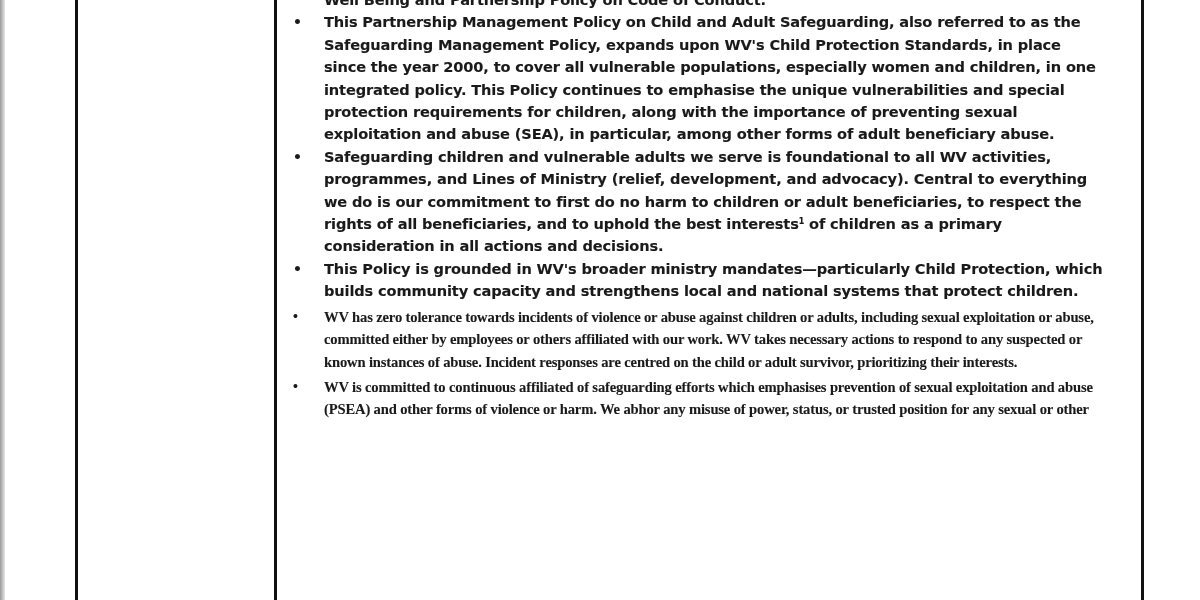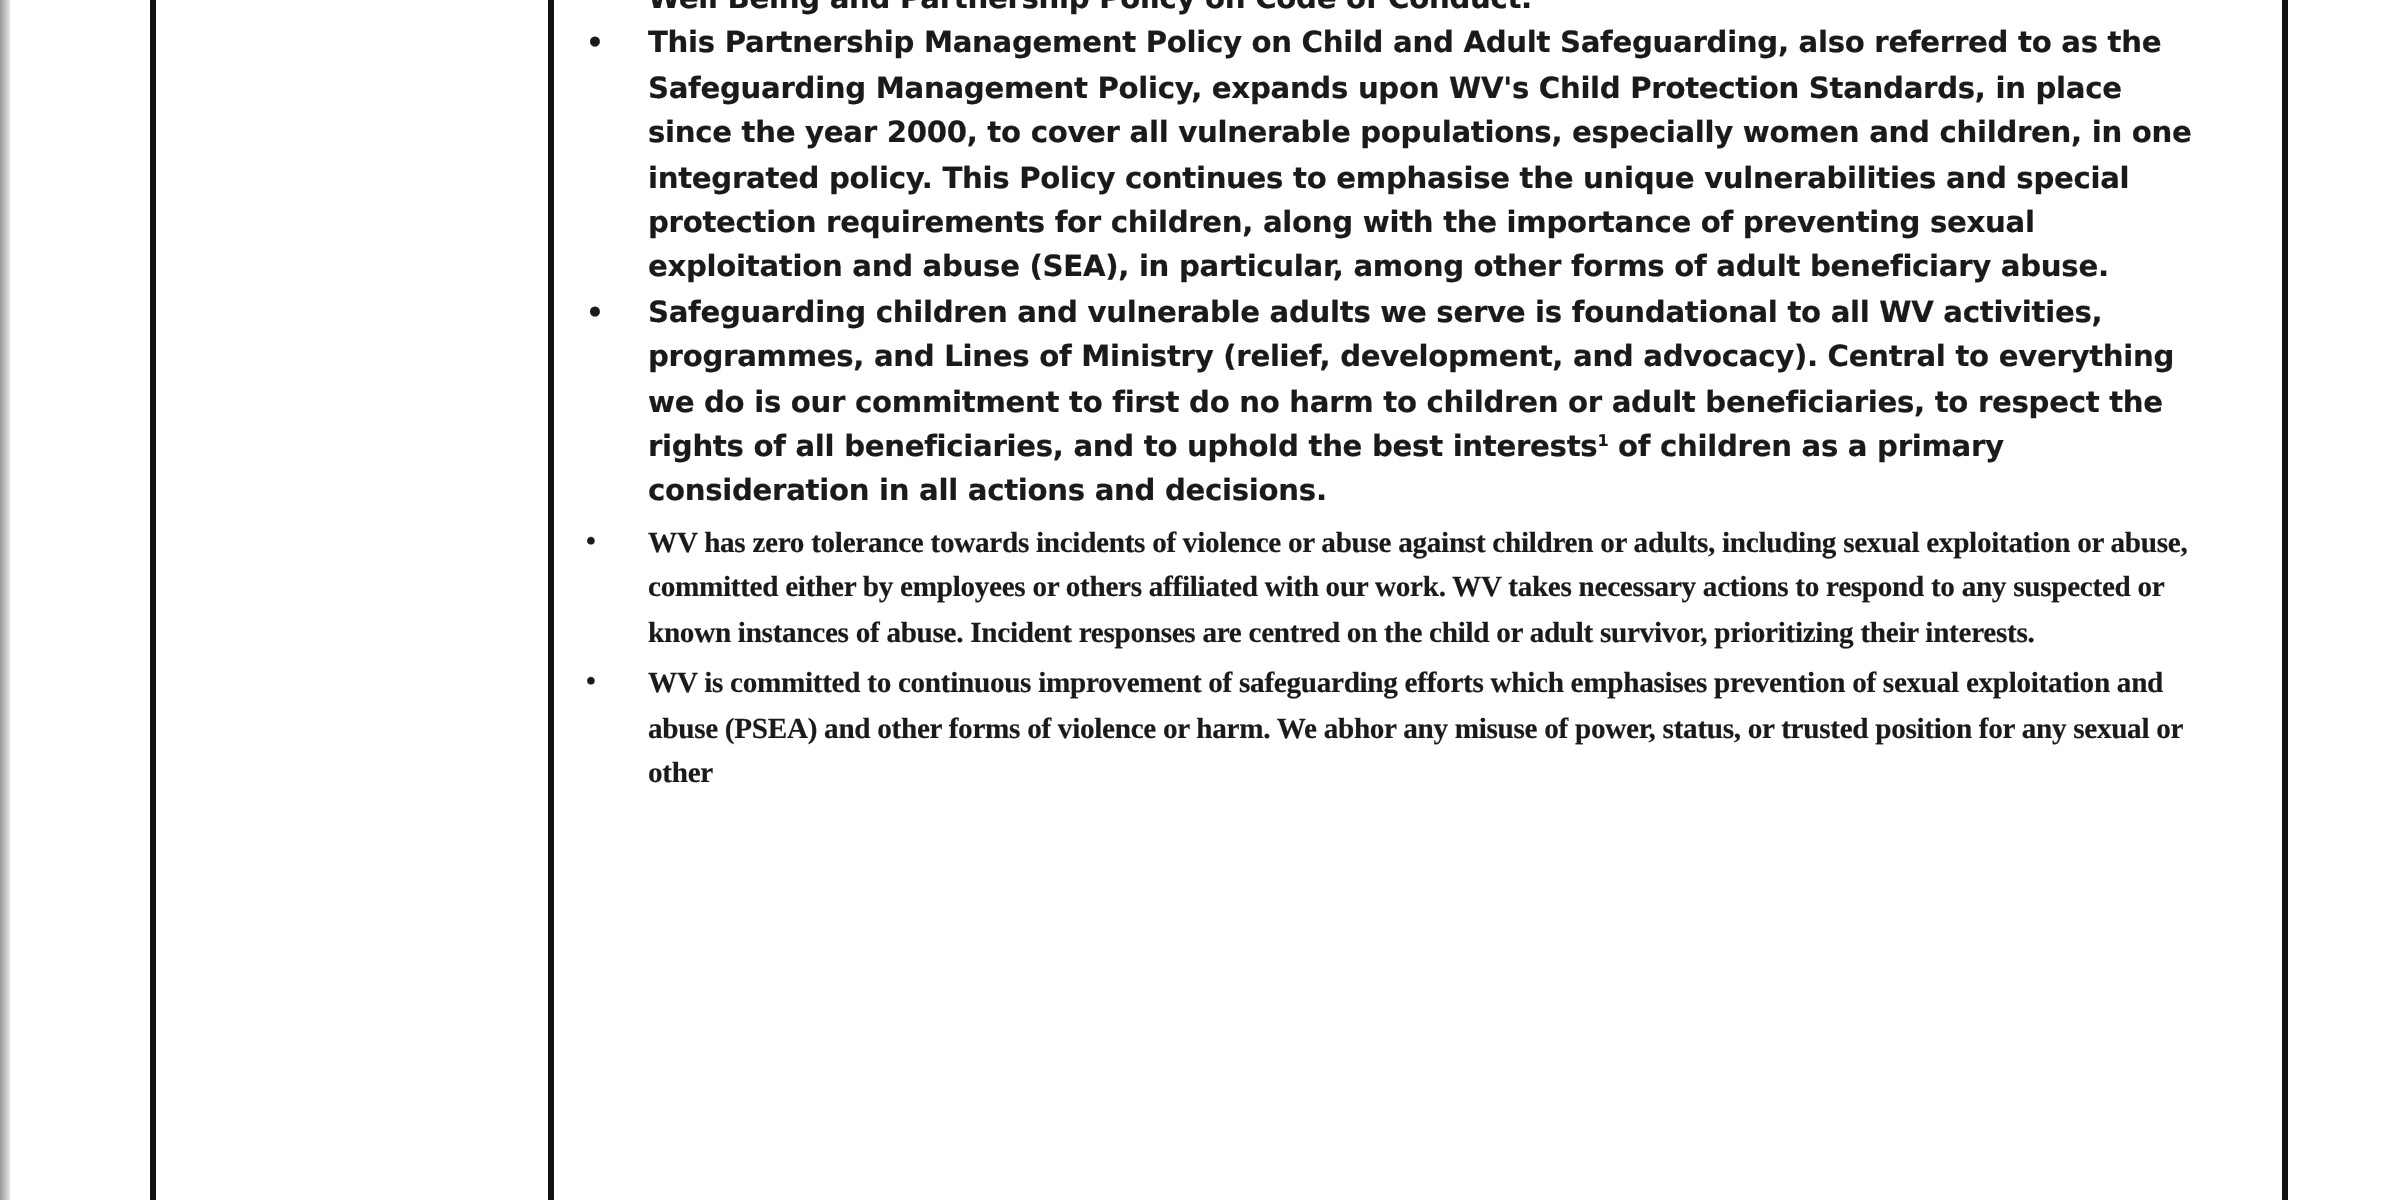--- a/index.html
+++ b/index.html
@@ -66,19 +66,20 @@
 
 <div class="page">
   <div class="table">
     <div class="col-left"></div>
     <div class="col-right">
       <div class="content">
         <div class="cont-line">Well Being and Partnership Policy on Code of Conduct.</div>
         <ul class="bullets">
           <li>This Partnership Management Policy on Child and Adult Safeguarding, also referred to as the Safeguarding Management Policy, expands upon WV's Child Protection Standards, in place since the year 2000, to cover all vulnerable populations, especially women and children, in one integrated policy. This Policy continues to emphasise the unique vulnerabilities and special protection requirements for children, along with the importance of preventing sexual exploitation and abuse (SEA), in particular, among other forms of adult beneficiary abuse.</li>
           <li><span>Safeguarding children and vulnerable adults we serve is foundational to all WV activities, programmes, and Lines of Ministry (relief, development, and advocacy). Central to everything we do is our commitment to first do no harm to children or adult beneficiaries, to respect the rights of all beneficiaries, and to uphold the best interests</span><sup>1</sup><span> of children as a primary consideration in all actions and decisions.</span></li>
+          <li>This Policy is grounded in WV's broader ministry mandates—particularly Child Protection, which builds community capacity and strengthens local and national systems that protect children.</li>
           <li class="gap">WV has zero tolerance towards incidents of violence or abuse against children or adults, including sexual exploitation or abuse, committed either by employees or others affiliated with our work. WV takes necessary actions to respond to any suspected or known instances of abuse. Incident responses are centred on the child or adult survivor, prioritizing their interests.</li>
-          <li class="gap">WV is committed to continuous improvement of safeguarding efforts which emphasises prevention of sexual exploitation and abuse (PSEA) and other forms of violence or harm. We abhor any misuse of power, status, or trusted position for any sexual or other</li>
+          <li class="gap">WV is committed to continuous affiliated of safeguarding efforts which emphasises prevention of sexual exploitation and abuse (PSEA) and other forms of violence or harm. We abhor any misuse of power, status, or trusted position for any sexual or other</li>
         </ul>
       </div>
     </div>
   </div>
 </div>
 
 </body></html>

